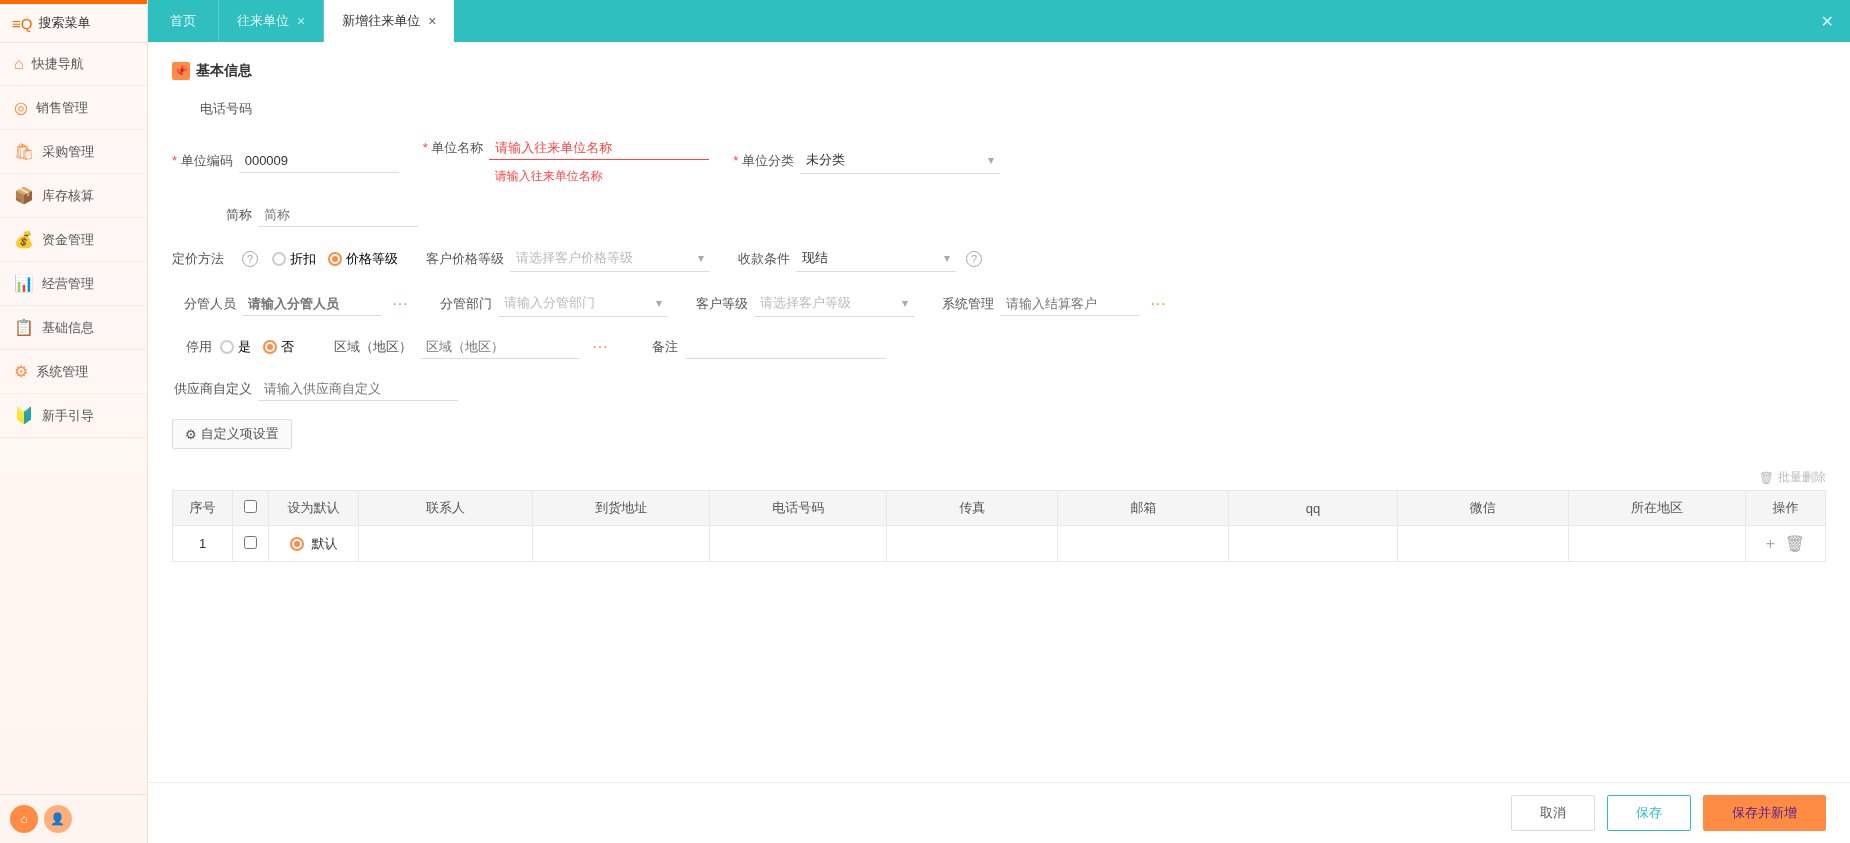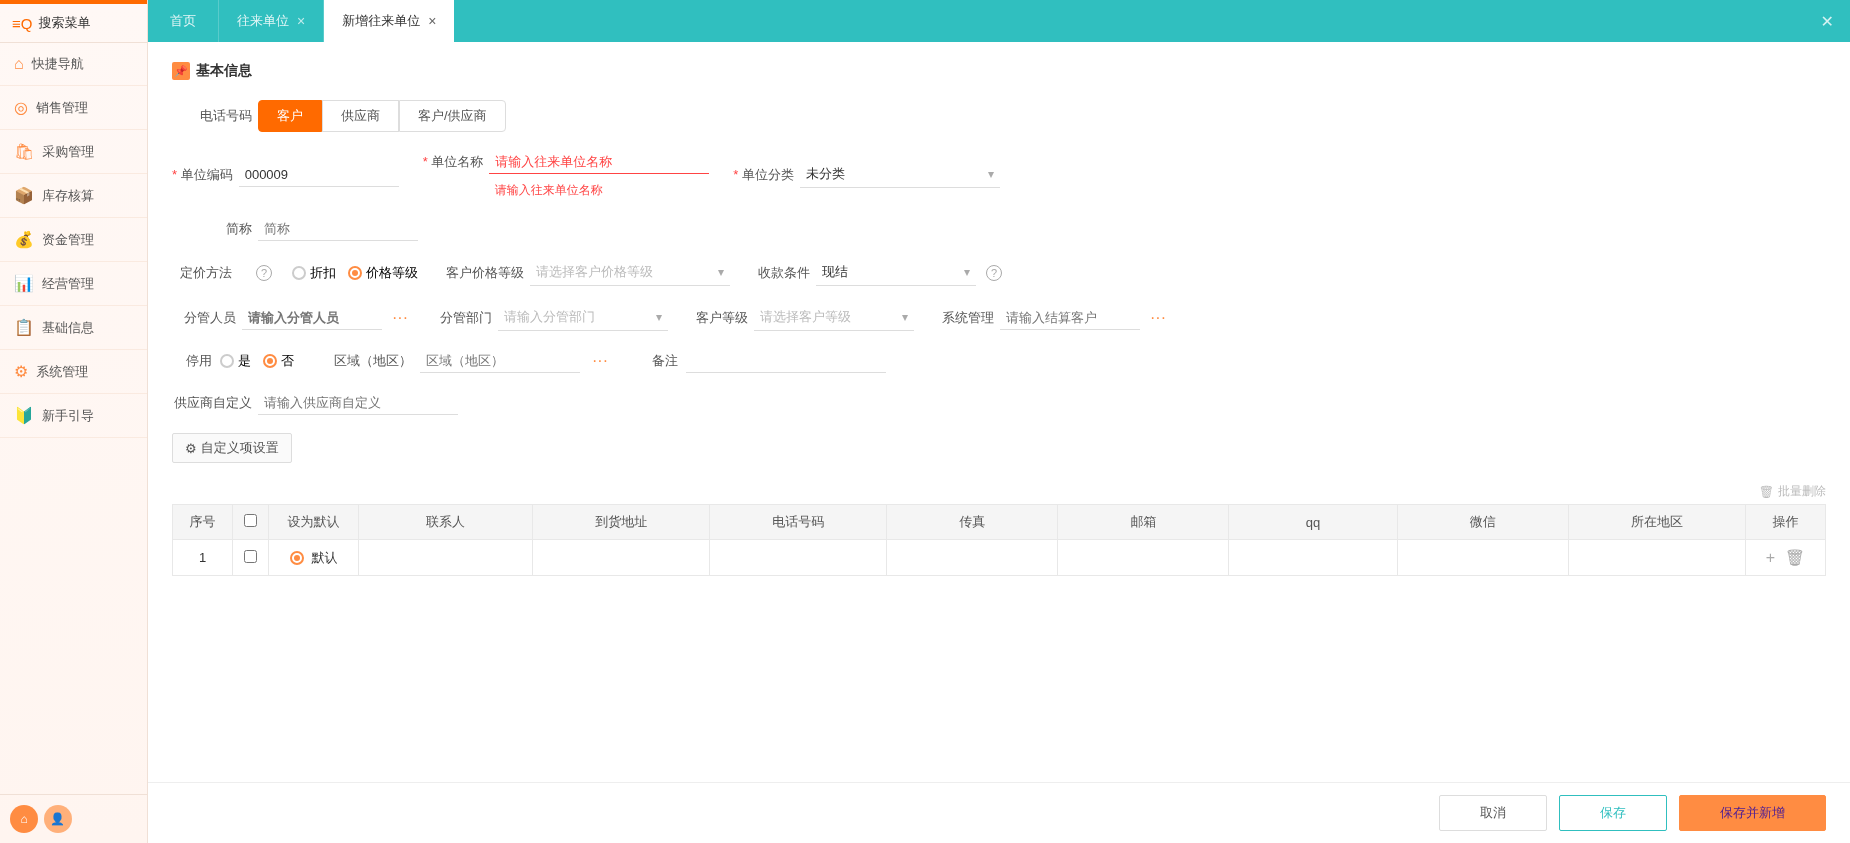--- a/index.html
+++ b/index.html
@@ -322,21 +322,21 @@
     .footer {
       background: #fff;
       border-top: 1px solid #eee;
       padding: 12px 24px;
       display: flex;
       justify-content: flex-end;
       gap: 12px;
       flex-shrink: 0;
     }
     .btn {
-      padding: 8px 40px;
+      padding: 8px 28px;
       font-size: 13px;
       cursor: pointer;
       border-radius: 2px;
       border: none;
     }
     .btn-cancel {
       background: #fff;
       border: 1px solid #ddd;
       color: #555;
     }
@@ -437,25 +437,20 @@
 
   <div class="content">
 
     <div class="section-title">
       <div class="section-icon">📌</div>
       <span>基本信息</span>
     </div>
 
     <div class="form-row">
       <div class="form-label" style="width:80px;">电话号码</div>
-      <div class="type-btn-group">
-        <button class="type-btn active">客户</button>
-        <button class="type-btn">供应商</button>
-        <button class="type-btn">客户/供应商</button>
-      </div>
     </div>
 
     <div class="form-row" style="gap:24px;">
 
       <div style="display:flex;align-items:center;gap:6px;">
         <span class="form-label required">单位编码</span>
         <input class="form-input" type="text" value="000009" style="width: 160px;">
       </div>
 
       <div style="display:flex;align-items:flex-start;gap:6px;flex-direction:column;">
@@ -477,21 +472,21 @@
 
     <div class="form-row" style="gap:24px;">
       <div style="display:flex;align-items:center;gap:6px;">
         <span class="form-label" style="width:80px;text-align:right;">简称</span>
         <input class="form-input" type="text" style="width: 160px;" placeholder="简称">
       </div>
     </div>
 
     <div class="form-row" style="gap:28px;">
 
-      <div style="display:flex;align-items:center;gap:20px;margin-left:8px;">
+      <div style="display:flex;align-items:center;gap:14px;">
         <span class="form-label">定价方法</span>
         <span class="help-icon">?</span>
         <div class="radio-group">
           <div class="radio-item">
             <div class="radio-circle"></div>
             <span>折扣</span>
           </div>
           <div class="radio-item">
             <div class="radio-circle checked">
               <div class="radio-dot"></div>

